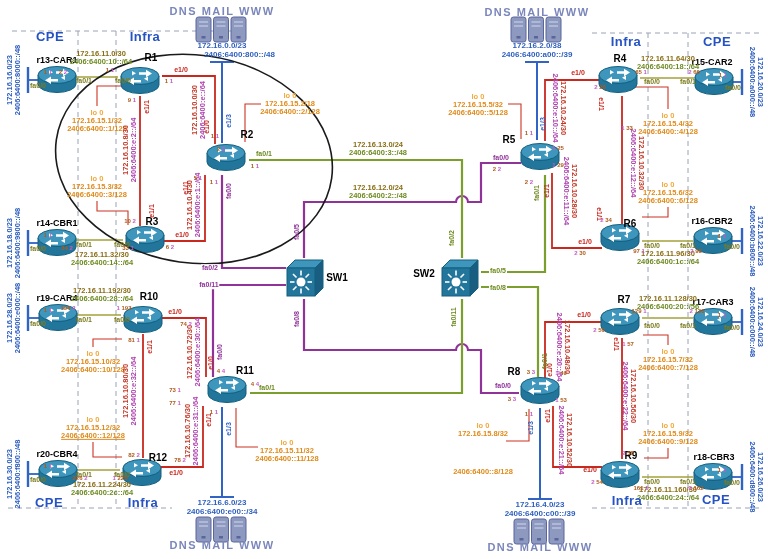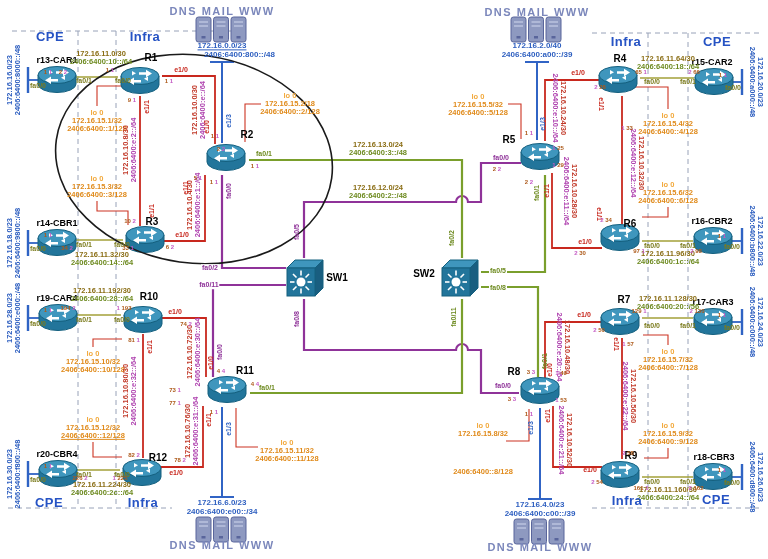--- a/index.html
+++ b/index.html
@@ -239,26 +239,26 @@
         <div style="color: rgb(224, 138, 26);">172.16.15.11/32</div>
         <div style="color: rgb(224, 138, 26);">2406:6400::11/128</div>
       </div>
       <div class="lbl lo" style="left: 93px; top: 428px; transform: translate(-50%, -50%);">
         <div style="color: rgb(242, 169, 60);">lo 0</div>
         <div style="color: rgb(224, 138, 26);">172.16.15.12/32</div>
         <div style="color: rgb(224, 138, 26); text-decoration: underline;">2406:6400::12/128</div>
       </div>
       <div class="lbl srvtitle" style="left: 222px; top: 12px; transform: translate(-50%, -50%);">DNS MAIL WWW</div>
       <div class="lbl srvsub" style="left: 222px; top: 51px; transform: translate(-50%, -50%);">
-        <div style="color: rgb(46, 95, 192); text-decoration: underline;">172.16.0.0/23</div>
+        <div style="color: rgb(46, 95, 192);">172.16.0.0/23</div>
         <div style="color: rgb(46, 95, 192); margin-left: 35px;">2406:6400:800::/48</div>
       </div>
       <div class="lbl srvtitle" style="left: 537px; top: 13px; transform: translate(-50%, -50%);">DNS MAIL WWW</div>
       <div class="lbl srvsub" style="left: 537px; top: 51px; transform: translate(-50%, -50%);">
-        <div style="color: rgb(46, 95, 192);">172.16.2.0/40</div>
+        <div style="color: rgb(46, 95, 192);">172.16.2.0/38</div>
         <div style="color: rgb(46, 95, 192);">2406:6400:a00::/39</div>
       </div>
       <div class="lbl srvtitle" style="left: 222px; top: 546px; transform: translate(-50%, -50%);">DNS MAIL WWW</div>
       <div class="lbl srvsub" style="left: 222px; top: 508px; transform: translate(-50%, -50%);">
         <div style="color: rgb(46, 95, 192);">172.16.6.0/23</div>
         <div style="color: rgb(46, 95, 192);">2406:6400:e00::/34</div>
       </div>
       <div class="lbl srvtitle" style="left: 540px; top: 548px; transform: translate(-50%, -50%);">DNS MAIL WWW</div>
       <div class="lbl srvsub" style="left: 540px; top: 510px; transform: translate(-50%, -50%);">
         <div style="color: rgb(46, 95, 192);">172.16.4.0/23</div>

